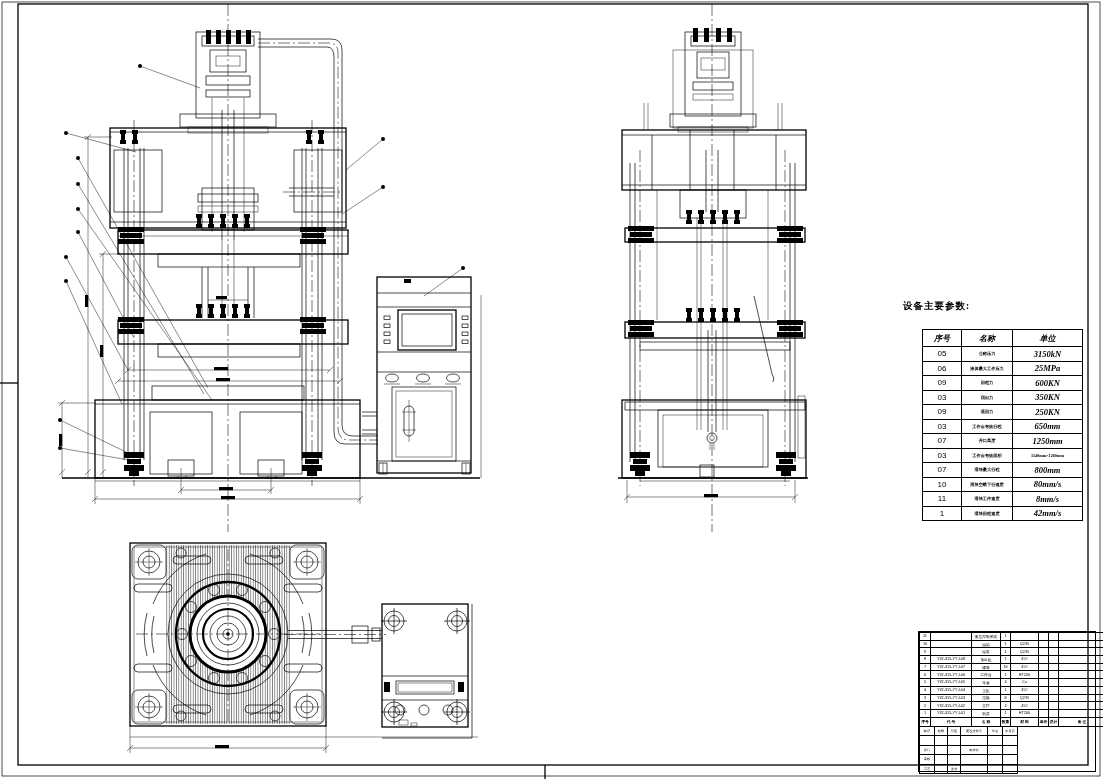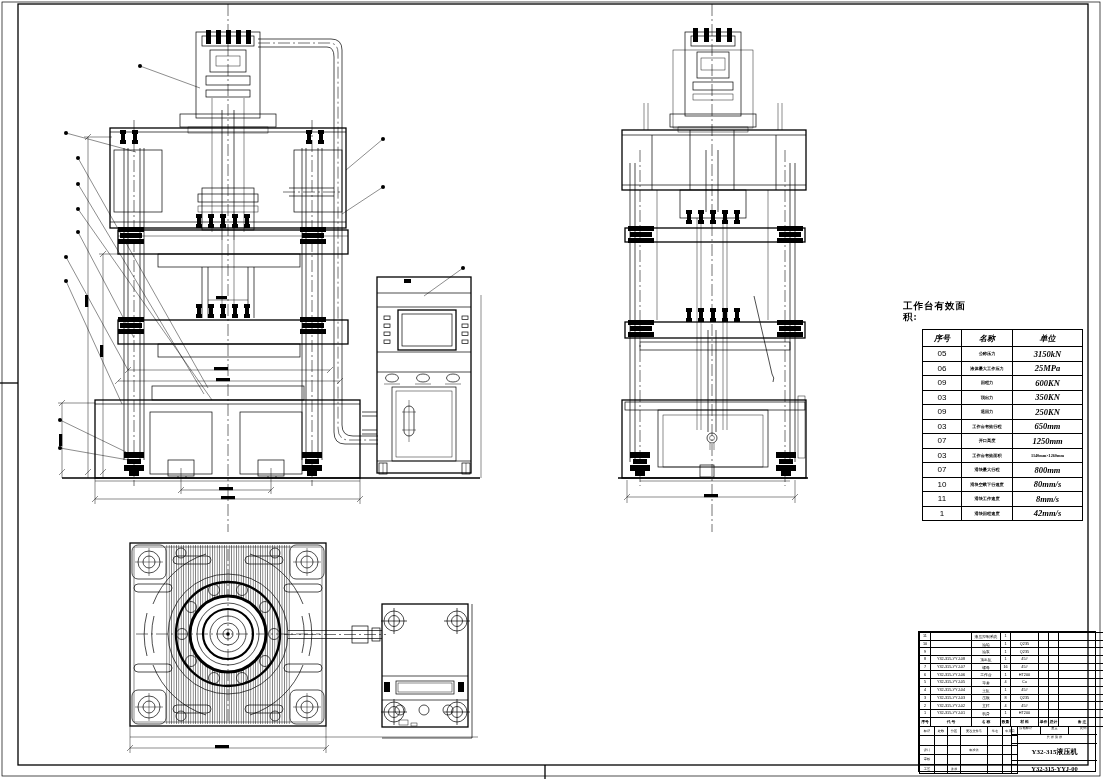--- a/index.html
+++ b/index.html
@@ -471,21 +471,21 @@
   <g class="s">
     <circle cx="400" cy="710" r="5"></circle>
           <circle cx="424" cy="710" r="5"></circle>
           <circle cx="448" cy="710" r="5"></circle>
   </g>
   <rect x="399" y="720" width="9" height="5" class="hair"></rect>
   <rect x="411" y="723" width="6" height="3" class="hair"></rect>
 </g>
 </svg>
 
-<div id="params-title">工作台有效面积:</div>
+<div id="params-title">设备主要参数:</div>
 <table id="params">
   <thead>
         <tr class="hdr">
           <th style="width: 38px;">序号</th>
           <th style="width: 50px; margin-top: 23px;">名称</th>
           <th style="width: 69px;">单位</th>
         </tr>
       </thead>
   <tbody>
         <tr>
@@ -713,27 +713,15 @@
           <tr>
             <td style="width: 14px;">工艺</td>
             <td style="width: 12px;"></td>
             <td style="width: 12px;">批准</td>
             <td style="width: 26px;"></td>
             <td style="width: 14px;"></td>
             <td style="width: 14px;"></td>
           </tr>
         </tbody>
   </table>
-  <div id="tb-right">
-    <div class="tb-strip">
-          <span>阶段标记</span>
-          <span>重量</span>
-          <span>比例</span>
-        </div>
-    <div class="tb-strip">
-      <span>共 张 第 张</span>
-    </div>
-    <div id="tb-product">Y32-315液压机</div>
-    <div id="tb-number">Y32-315-YYJ-00</div>
-  </div>
 </div>
 
 </div>
 
 </body></html>

